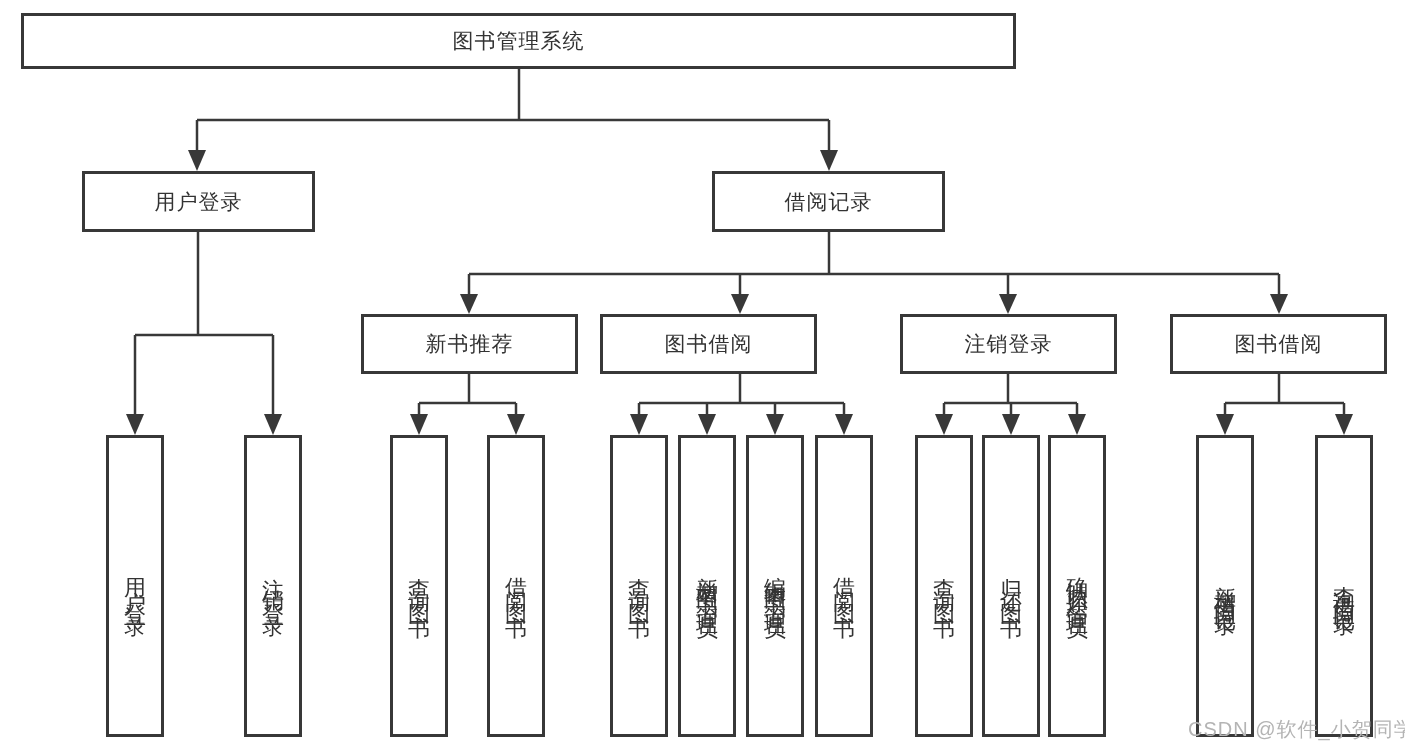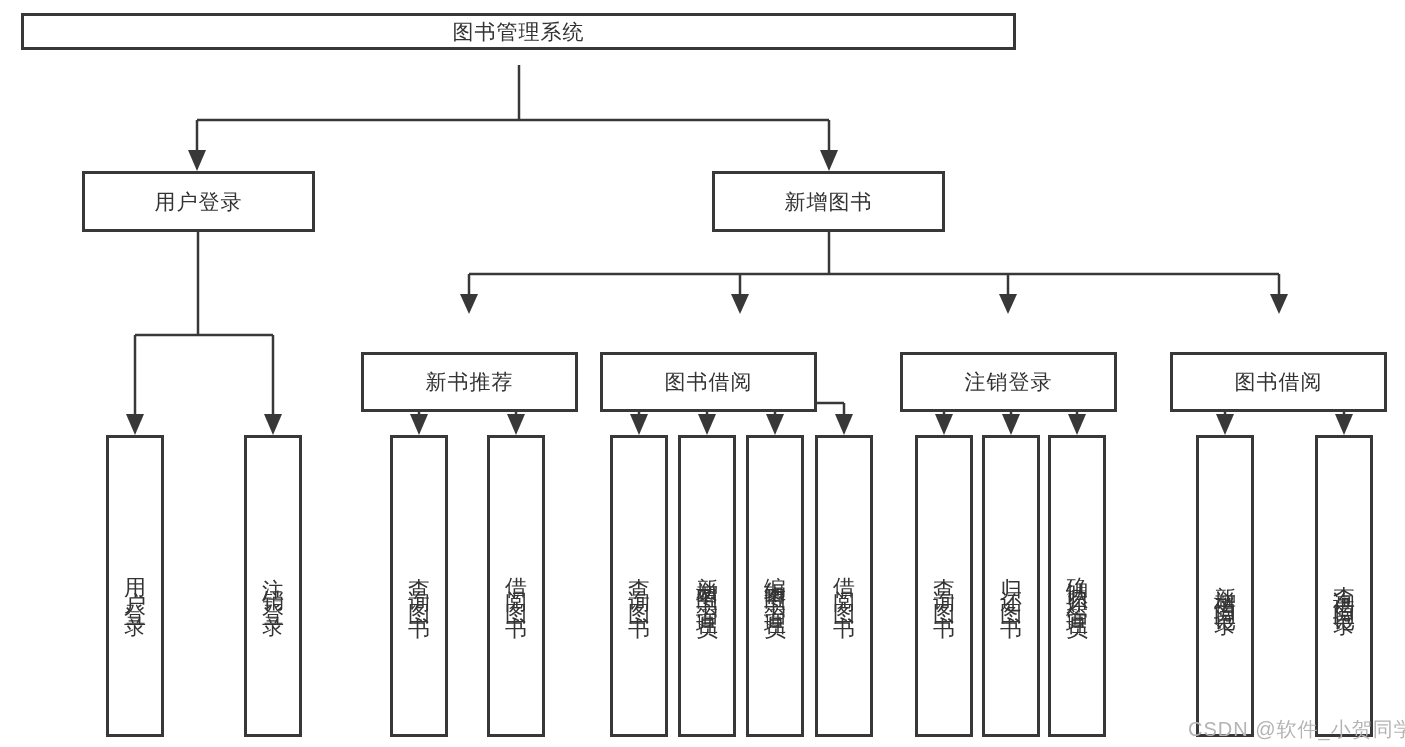--- a/index.html
+++ b/index.html
@@ -40,23 +40,23 @@
   .v-box .v-label {
     writing-mode: vertical-rl;
     text-orientation: mixed;
     font-size: 22px;
     letter-spacing: 13px;
     line-height: 1;
   }
   .v-box .v-label.dense {
     letter-spacing: 6px;
   }
-  .root-box   { left: 21px;  top: 13px;  width: 995px; height: 37px; }
+  .root-box   { left: 21px;  top: 13px;  width: 995px; height: 56px; }
   .lvl2-box   { top: 171px; height: 61px; width: 233px; }
-  .lvl3-box   { top: 314px; height: 60px; width: 217px; margin-top: 38px; }
+  .lvl3-box   { top: 314px; height: 60px; width: 217px; }
   .leaf-box   { top: 435px; height: 302px; width: 58px; }
   #watermark {
     position: absolute;
     left: 1188px;
     top: 716px;
     z-index: 2;
     font-size: 20px;
     color: #b4b4b4;
     letter-spacing: 1px;
     white-space: nowrap;
@@ -136,21 +136,21 @@
   </svg>
 
   <div class="box root-box">
     <span class="h-label">图书管理系统</span>
   </div>
 
   <div class="box lvl2-box" style="left:82px">
     <span class="h-label">用户登录</span>
   </div>
   <div class="box lvl2-box" style="left:712px">
-    <span class="h-label">新增图书</span>
+    <span class="h-label">借阅记录</span>
   </div>
 
   <div class="box lvl3-box" style="left:361px">
     <span class="h-label">新书推荐</span>
   </div>
   <div class="box lvl3-box" style="left:600px">
     <span class="h-label">图书借阅</span>
   </div>
   <div class="box lvl3-box" style="left:900px">
     <span class="h-label">注销登录</span>

